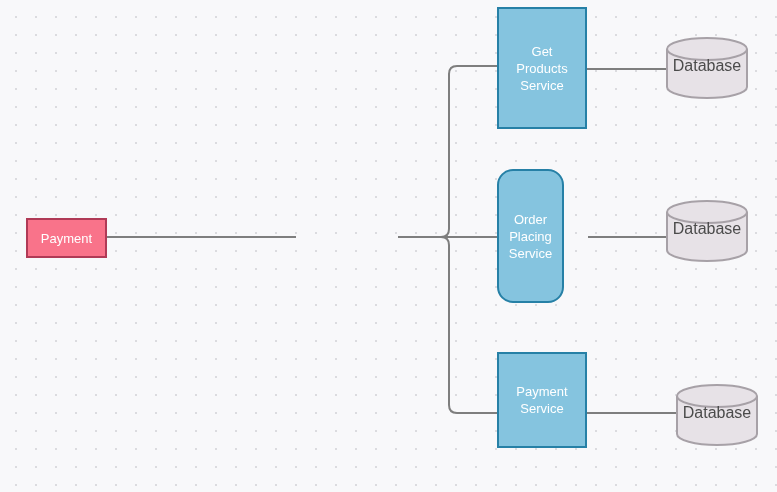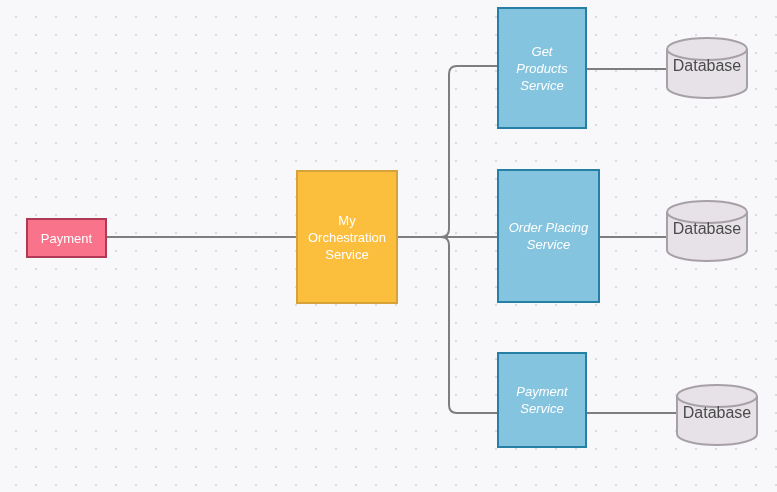--- a/index.html
+++ b/index.html
@@ -47,24 +47,23 @@
   .node-orchestration {
     left: 296px; top: 170px; width: 102px; height: 134px;
     background: #FBBE3D;
     border: 2px solid #D8A23B;
     padding: 0 6px;
   }
   .node-service {
     background: #85C4DF;
     border: 2.5px solid #2680A6;
     padding: 16px 8px;
-    font-style: italic;
   }
   .node-get-products  { left: 497px; top: 7px;   width: 90px; height: 122px; }
-  .node-order-placing { left: 497px; top: 169px; width: 103px; height: 134px; }
+  .node-order-placing { left: 497px; top: 169px; width: 67px; height: 134px; border-radius: 16px; }
   .node-payment       { left: 497px; top: 352px; width: 90px; height: 96px; }
   .db-node {
     position: absolute;
     width: 82px; height: 62px;
   }
   .db-node svg { position: absolute; left: 0; top: 0; }
   .db-node .db-label {
     position: absolute;
     left: 0; right: 0;
     top: 20px;
@@ -89,23 +88,20 @@
     <path d="M398 237 H441 Q449 237 449 245 V405 Q449 413 457 413 H497"></path>
     <path d="M587 69 H666"></path>
     <path d="M588 237 H666"></path>
     <path d="M587 413 H676"></path>
   </svg>
 
   <div class="node node-client">
     <span class="label">Payment</span>
   </div>
 
-  <div class="node node-orchestration">
-    <span class="label">My Orchestration Service</span>
-  </div>
 
   <div class="node node-service node-get-products">
     <span class="label">Get Products Service</span>
   </div>
 
   <div class="node node-service node-order-placing">
     <span class="label">Order Placing Service</span>
   </div>
 
   <div class="node node-service node-payment">

